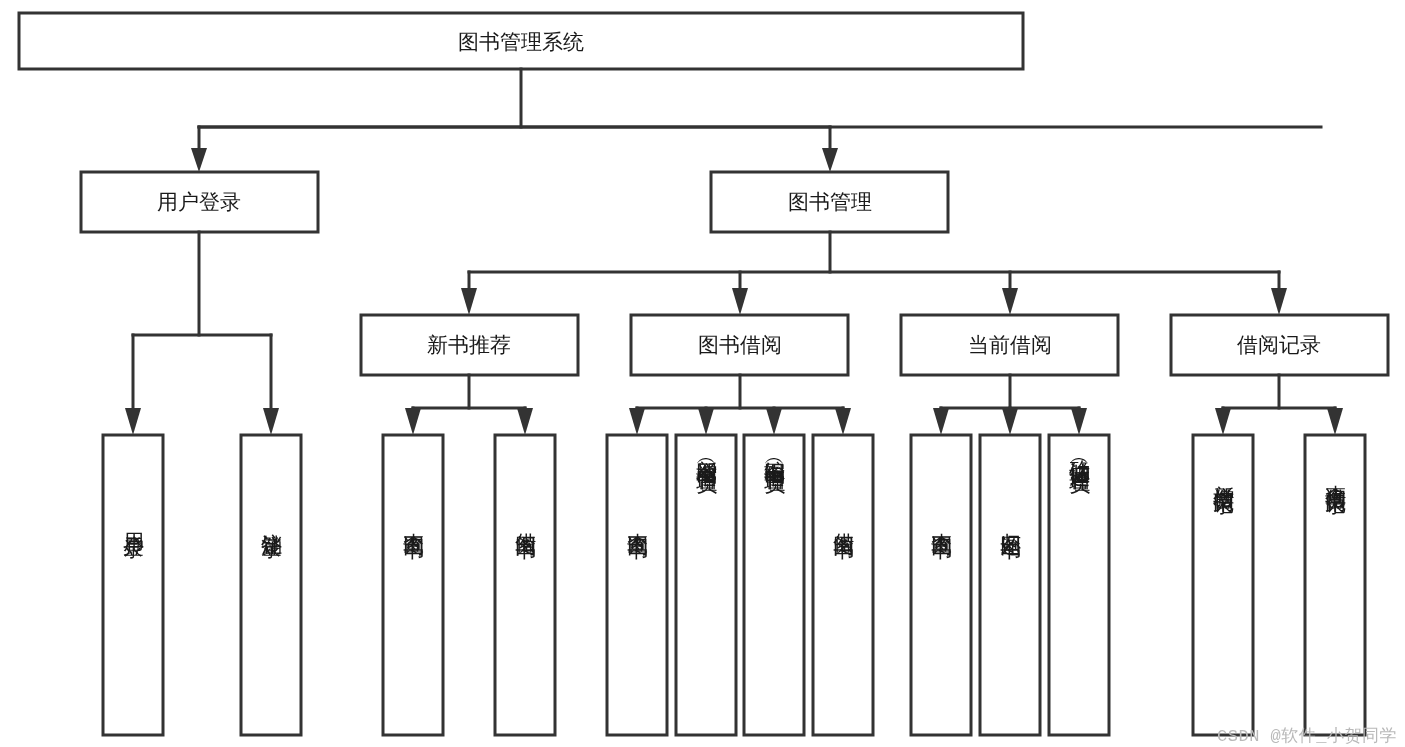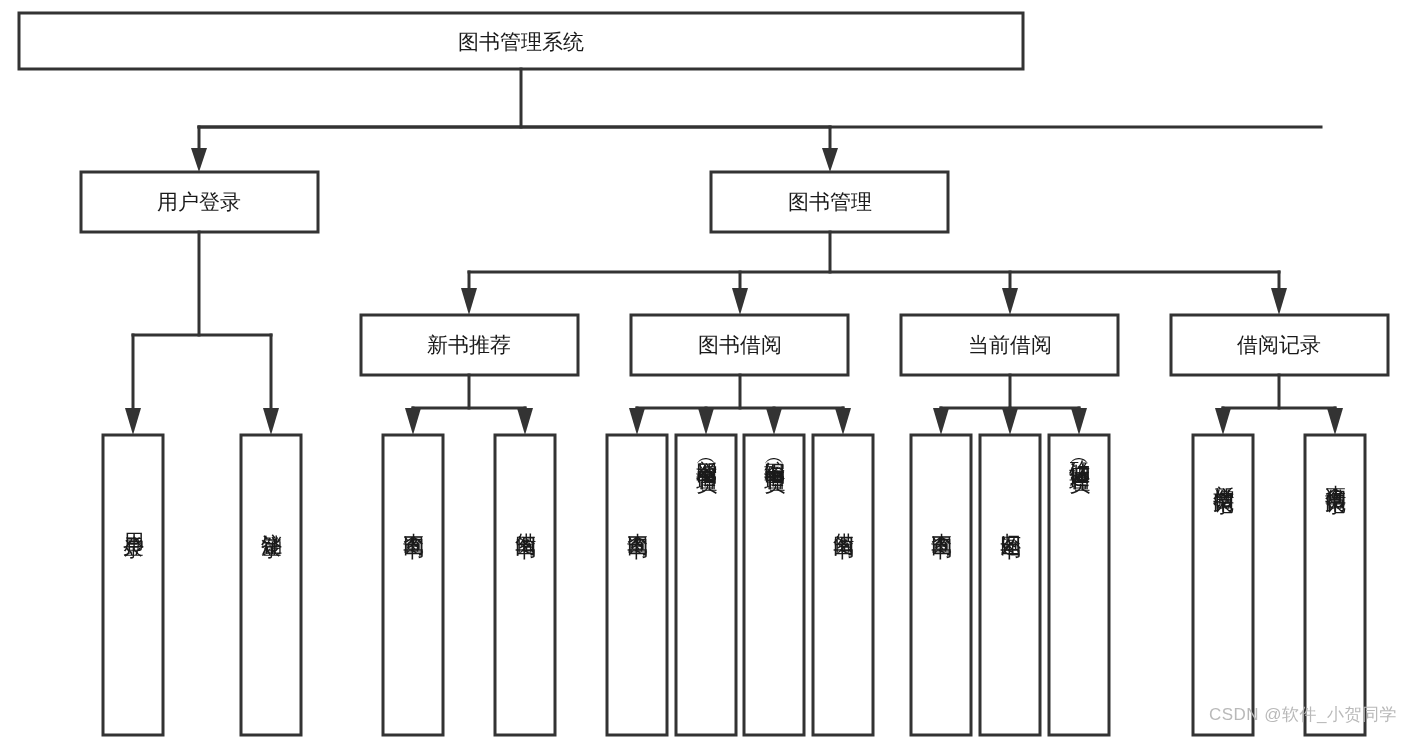--- a/index.html
+++ b/index.html
@@ -62,22 +62,22 @@
     font-family: "DejaVu Sans", "Liberation Sans", sans-serif;
     font-size: 21px;
     line-height: 1.32;
     color: #1a1a1a;
     letter-spacing: 2px;
     white-space: nowrap;
   }
   #watermark {
     position: absolute;
     right: 8px;
-    bottom: 21px;
-    font-family: Liberation Sans, sans-serif;
+    bottom: 0;
+    font-family: Liberation Mono, monospace;
     font-size: 17px;
     color: #b9b9b9;
     white-space: nowrap;
     letter-spacing: 0.5px;
   }
 </style>
 </head>
 <body>
 
 <div id="diagram-root">

